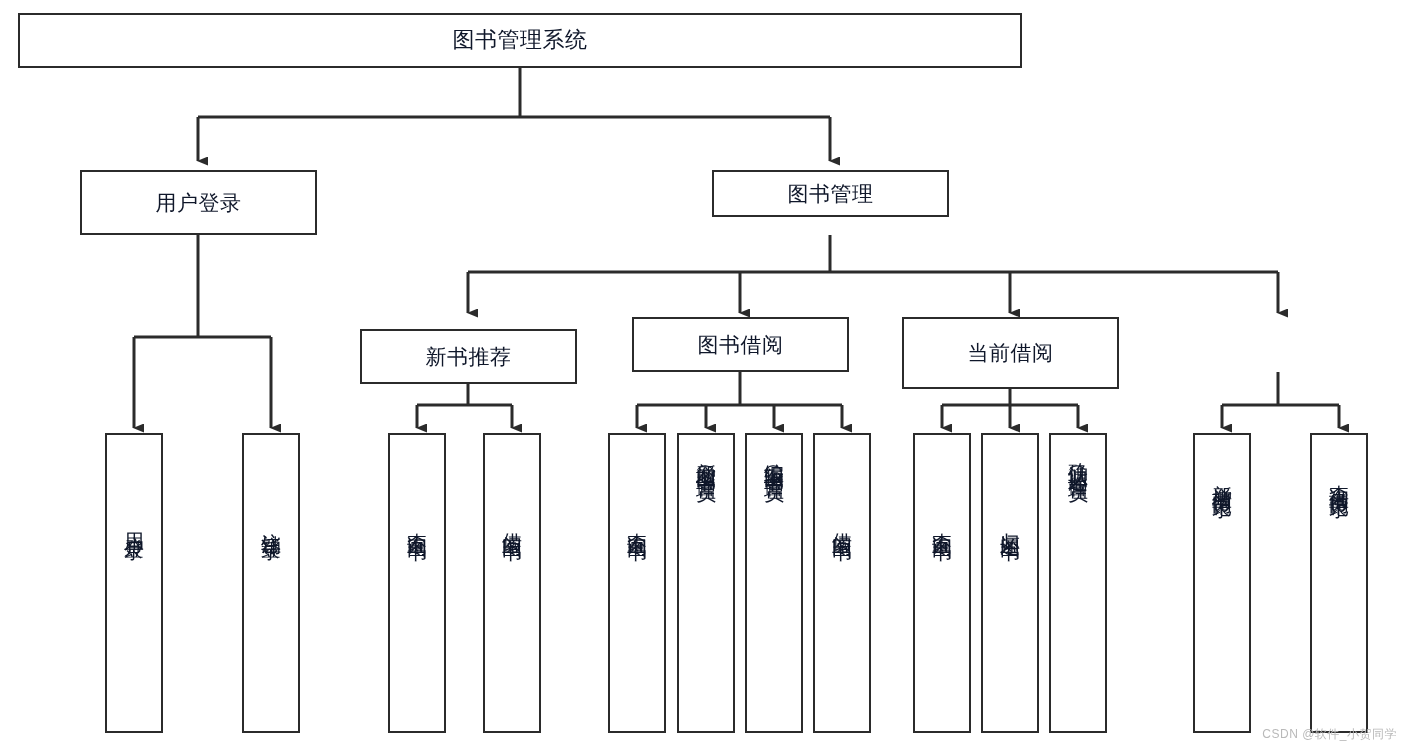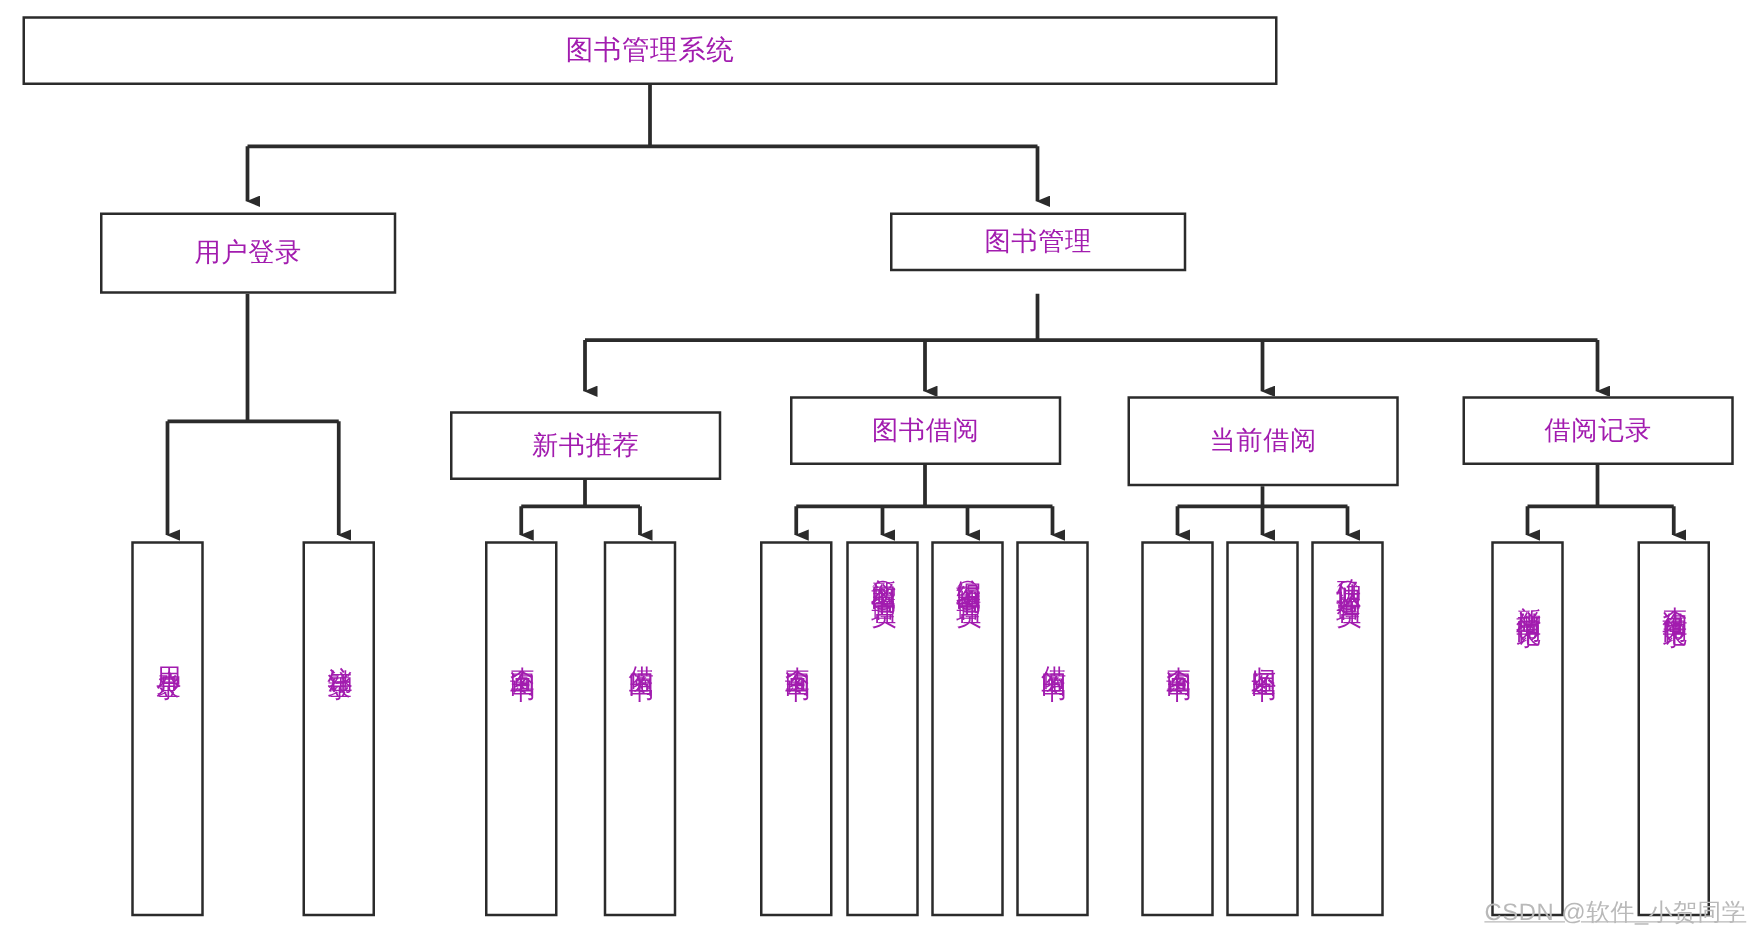--- a/index.html
+++ b/index.html
@@ -27,21 +27,21 @@
     pointer-events: none;
   }
   .node {
     position: absolute;
     box-sizing: border-box;
     background: #ffffff;
     border: 2px solid #2b2b2b;
     display: flex;
     align-items: center;
     justify-content: center;
-    color: #a21caf;
+    color: #0f172a;
     z-index: 3;
   }
   .node-label {
     display: block;
     text-align: center;
     letter-spacing: 0.5px;
     white-space: nowrap;
   }
   
   .node.horiz .node-label {
@@ -71,27 +71,26 @@
   .node.vert.tall .node-label {
     margin-top: 4px;
   }
   .node.vert.recnode .node-label {
     margin-top: 26px;
   }
   #watermark {
     position: absolute;
     right: 8px;
     bottom: 4px;
-    font-size: 19px;
+    font-size: 12px;
     color: #b9b9b9;
     letter-spacing: 0.5px;
     z-index: 6;
     white-space: nowrap;
     font-family: "Liberation Sans", "DejaVu Sans", sans-serif;
-    text-decoration: underline;
   }
 </style>
 </head>
 <body>
 
 <div id="diagram-root">
 
   <svg id="edge-layer" viewBox="0 0 1405 747">
     <defs>
       <marker id="arrowhead" markerWidth="9" markerHeight="11" refX="4.5" refY="10" orient="auto" markerUnits="userSpaceOnUse">
@@ -157,23 +156,20 @@
 
   <div class="node horiz" style="left:360px; top:329px; width:217px; height:55px;">
     <span class="node-label">新书推荐</span>
   </div>
   <div class="node horiz" style="left:632px; top:317px; width:217px; height:55px;">
     <span class="node-label">图书借阅</span>
   </div>
   <div class="node horiz" style="left:902px; top:317px; width:217px; height:72px;">
     <span class="node-label">当前借阅</span>
   </div>
-  <div class="node horiz" style="left:1170px; top:317px; width:217px; height:55px;">
-    <span class="node-label">借阅记录</span>
-  </div>
 
   <div class="node vert mid" style="left:105px; top:433px; width:58px; height:300px;">
     <span class="node-label">用户登录</span>
   </div>
   <div class="node vert mid" style="left:242px; top:433px; width:58px; height:300px;">
     <span class="node-label">注销登录</span>
   </div>
 
   <div class="node vert mid" style="left:388px; top:433px; width:58px; height:300px;">
     <span class="node-label">查询图书</span>

